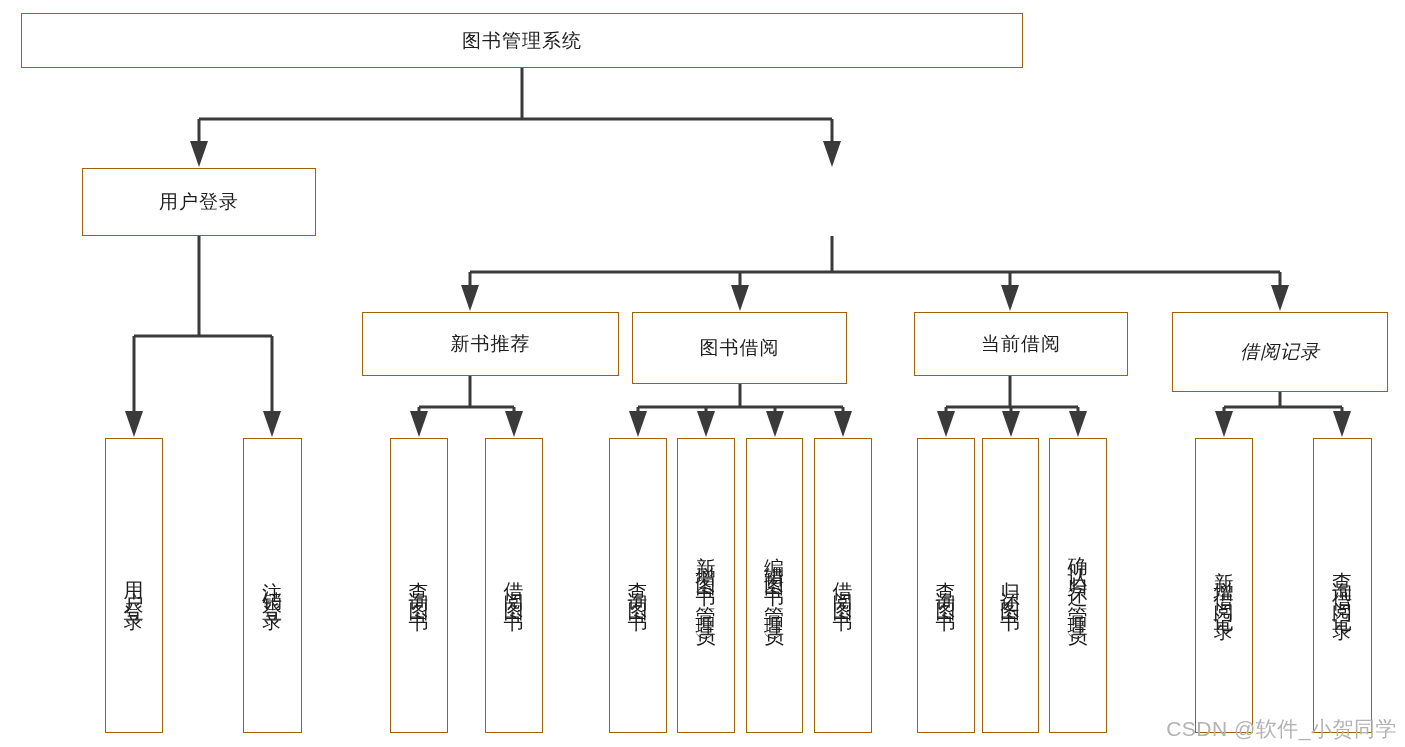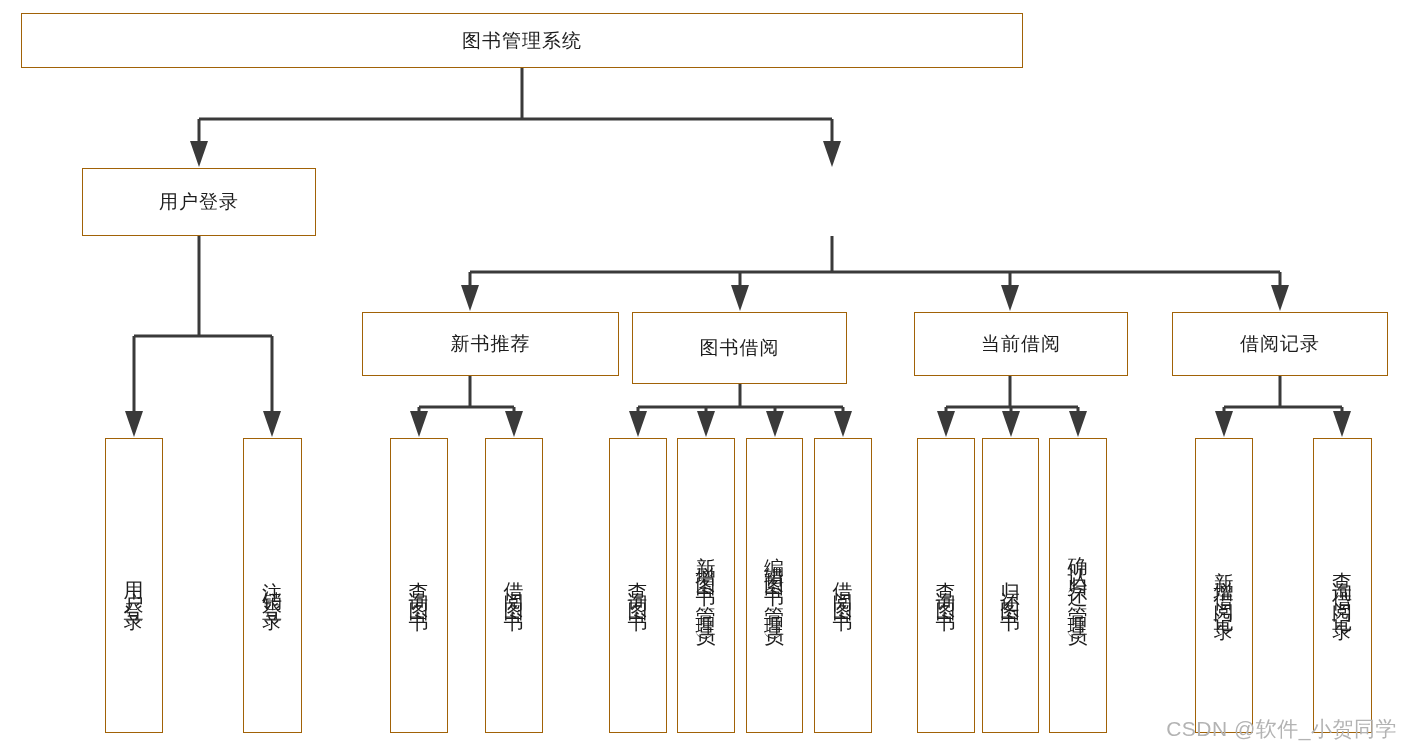--- a/index.html
+++ b/index.html
@@ -105,21 +105,21 @@
     </g>
   </svg>
 
   <div class="node hbox" style="left:21px; top:13px; width:1002px; height:55px;">图书管理系统</div>
 
   <div class="node hbox" style="left:82px; top:168px; width:234px; height:68px;">用户登录</div>
 
   <div class="node hbox" style="left:362px; top:312px; width:257px; height:64px;">新书推荐</div>
   <div class="node hbox" style="left:632px; top:312px; width:215px; height:72px;">图书借阅</div>
   <div class="node hbox" style="left:903px; top:312px; width:214px; height:64px;margin-left:11px;">当前借阅</div>
-  <div class="node hbox" style="left:1172px; top:312px; width:216px; height:64px;">借阅记录</div>
+  <div class="node hbox" style="left:1172px; top:312px; width:216px; height:80px;font-style:italic;">借阅记录</div>
 
   <div class="node vbox" style="left:105px; top:438px; width:58px; height:295px;">用户登录</div>
   <div class="node vbox" style="left:243px; top:438px; width:59px; height:295px;">注销登录</div>
 
   <div class="node vbox" style="left:390px; top:438px; width:58px; height:295px;">查询图书</div>
   <div class="node vbox" style="left:485px; top:438px; width:58px; height:295px;">借阅图书</div>
 
   <div class="node vbox" style="left:609px; top:438px; width:58px; height:295px;">查询图书</div>
   <div class="node vbox" style="left:677px; top:438px; width:58px; height:295px;">新增图书（管理员）</div>
   <div class="node vbox" style="left:746px; top:438px; width:57px; height:295px;">编辑图书（管理员）</div>

